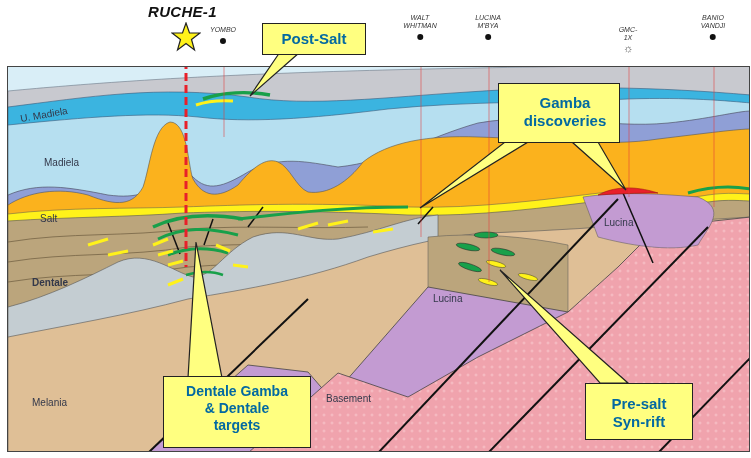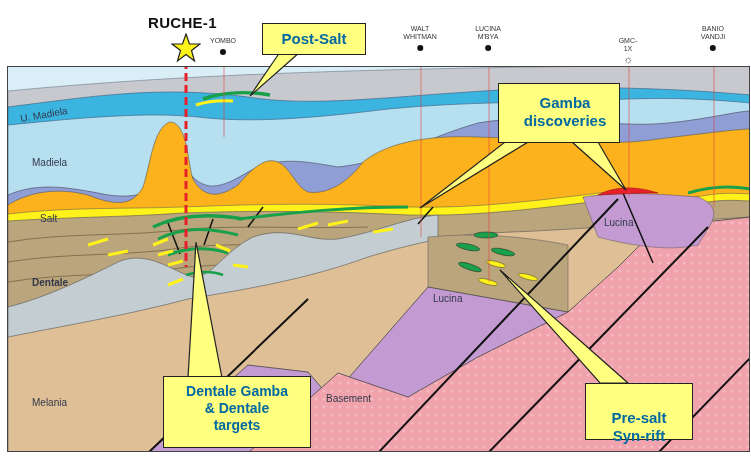--- a/index.html
+++ b/index.html
@@ -1,17 +1,17 @@
 <!DOCTYPE html>
 <html><head>
 <meta charset="utf-8">
 <style>
   html, body { margin: 0; padding: 0; background: #ffffff; }
   body { width: 751px; height: 458px; position: relative; overflow: hidden; font-family: "Liberation Sans", sans-serif; }
-  .wells { position: absolute; left: 0; top: 11px; width: 618px; height: 66px; }
+  .wells { position: absolute; left: 0; top: 0; width: 618px; height: 66px; font-style: italic; }
   .well { position: absolute; text-align: center; font-family: "Liberation Sans", sans-serif; font-size: 7px; color: #333; line-height: 8px; transform: translateX(-50%); }
   .well .dot { display: block; margin: 4px auto 0; width: 6px; height: 6px; border-radius: 50%; background: #111; }
   .well .sun { display: block; margin: 1px auto 0; font-size: 11px; line-height: 11px; color: #555; }
   .ruche { position: absolute; left: 148px; top: 3px; font-size: 15px; font-weight: bold; color: #111; letter-spacing: 0.3px; }
   .star { position: absolute; left: 171px; top: 22px; width: 30px; height: 30px; }
   .section { position: absolute; left: 7px; top: 66px; width: 743px; height: 386px; border: 1.5px solid #444; box-sizing: border-box; overflow: hidden; }
   .section svg { position: absolute; left: 0; top: 0; }
   .layer-label { position: absolute; font-size: 10px; color: #33384a; font-family: "Liberation Sans", sans-serif; }
   .callout { position: absolute; background: #ffff80; border: 1.5px solid #222; font-weight: bold; color: #0369a1; text-align: center; font-family: "Liberation Sans", sans-serif; box-sizing: border-box; line-height: 1.2; }
   .overlay { position: absolute; left: 0; top: 0; width: 751px; height: 458px; pointer-events: none; }
@@ -147,21 +147,21 @@
       <line x1="413" y1="0" x2="413" y2="170"></line>
       <line x1="481" y1="0" x2="481" y2="215"></line>
       <line x1="621" y1="0" x2="621" y2="130"></line>
       <line x1="706" y1="0" x2="706" y2="140"></line>
     </g>
 
     <line x1="178" y1="-66" x2="178" y2="200" stroke="#e8202a" stroke-width="3" stroke-dasharray="8,4"></line>
   </svg>
 
   <div class="layer-label" style="left:12px; top:42px; transform:rotate(-10deg);">U. Madiela</div>
-  <div class="layer-label" style="left:24px; top:90px;">Madiela</div>
+  <div class="layer-label" style="left:36px; top:90px;">Madiela</div>
   <div class="layer-label" style="left:32px; top:146px;">Salt</div>
   <div class="layer-label" style="left:24px; top:210px;font-weight:bold;">Dentale</div>
   <div class="layer-label" style="left:24px; top:330px;text-align:right;">Melania</div>
   <div class="layer-label" style="left:318px; top:326px;">Basement</div>
   <div class="layer-label" style="left:425px; top:226px;">Lucina</div>
   <div class="layer-label" style="left:596px; top:150px;">Lucina</div>
 </div>
 
 <svg class="overlay" viewBox="0 0 751 458">
 
@@ -180,16 +180,16 @@
 </div>
 <div class="callout" style="left:498px; top:83px; width:122px; height:60px; font-size:15px; padding-top:10px;padding-left:12px;">
   <div>Gamba</div>
   <div>discoveries</div>
 </div>
 <div class="callout" style="left:163px; top:376px; width:148px; height:72px; font-size:14px; padding-top:6px;">
   <div>Dentale Gamba</div>
   <div>&amp; Dentale</div>
   <div>targets</div>
 </div>
-<div class="callout" style="left:585px; top:383px; width:108px; height:57px; font-size:15px; padding-top:25px;">
+<div class="callout" style="left:585px; top:383px; width:108px; height:57px; font-size:15px; padding-top:11px;">
   <div>Pre-salt</div>
   <div>Syn-rift</div>
 </div>
 
 </body></html>

